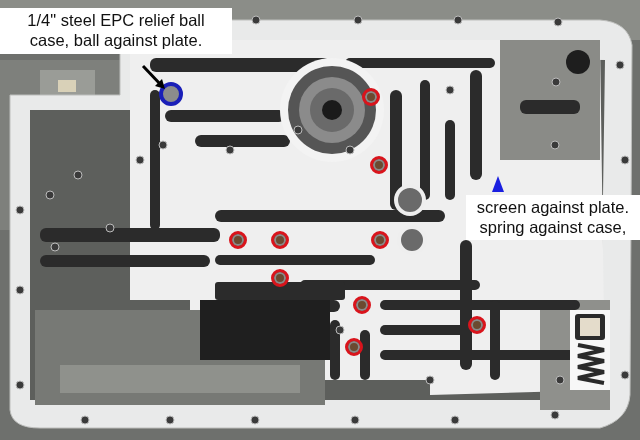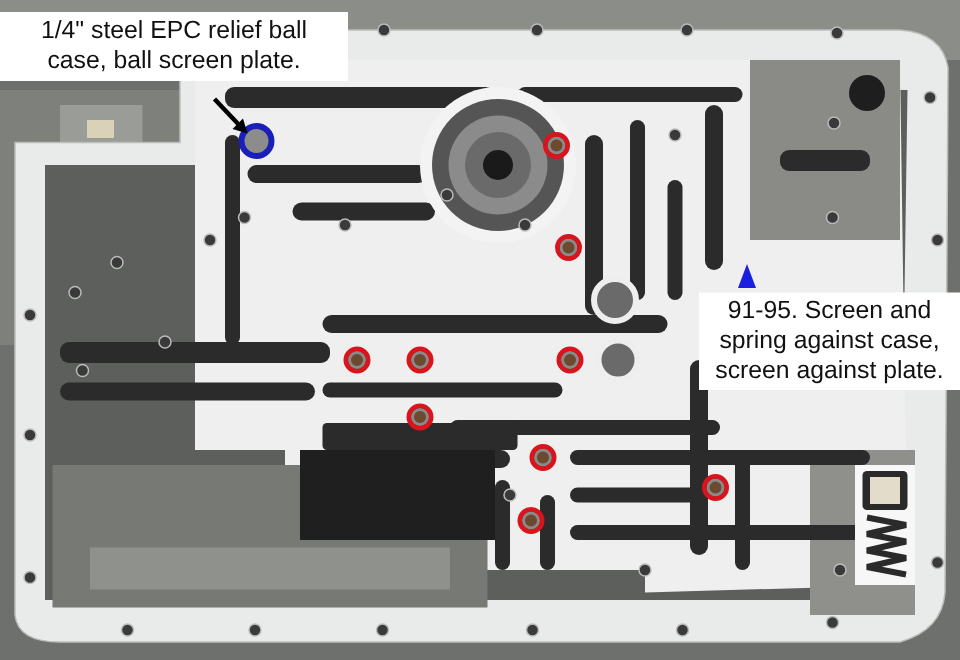--- a/index.html
+++ b/index.html
@@ -135,21 +135,20 @@
   <div id="epc-marker" style="position: absolute; width: 16px; height: 16px; border-radius: 50%; border: 4px solid rgb(26, 31, 184); background: rgb(140, 140, 140); left: 159px; top: 82px;"></div>
 
   <svg id="epc-arrow" width="640" height="440" style="position:absolute;left:0;top:0;pointer-events:none;">
     <line id="epc-arrow-line" x1="143" y1="66" x2="161" y2="85" stroke="#000" stroke-width="3"></line>
     <polygon id="epc-arrow-head" points="165,89 155,86 162,79" fill="#000"></polygon>
     <polygon id="screen-arrow-head" points="498,176 492,192 504,192" fill="#1a1fe0"></polygon>
   </svg>
 
   <div class="callout" id="callout-epc">
     <span>1/4" steel EPC relief ball</span>
-    <span>case, ball screen plate.</span>
+    <span>case, ball against plate.</span>
   </div>
 
   <div class="callout" id="callout-screen">
-    <span>91-95. Screen and</span>
+    <span>screen against plate.</span>
     <span>spring against case,</span>
-    <span>screen against plate.</span>
   </div>
 </div>
 
 </body></html>

